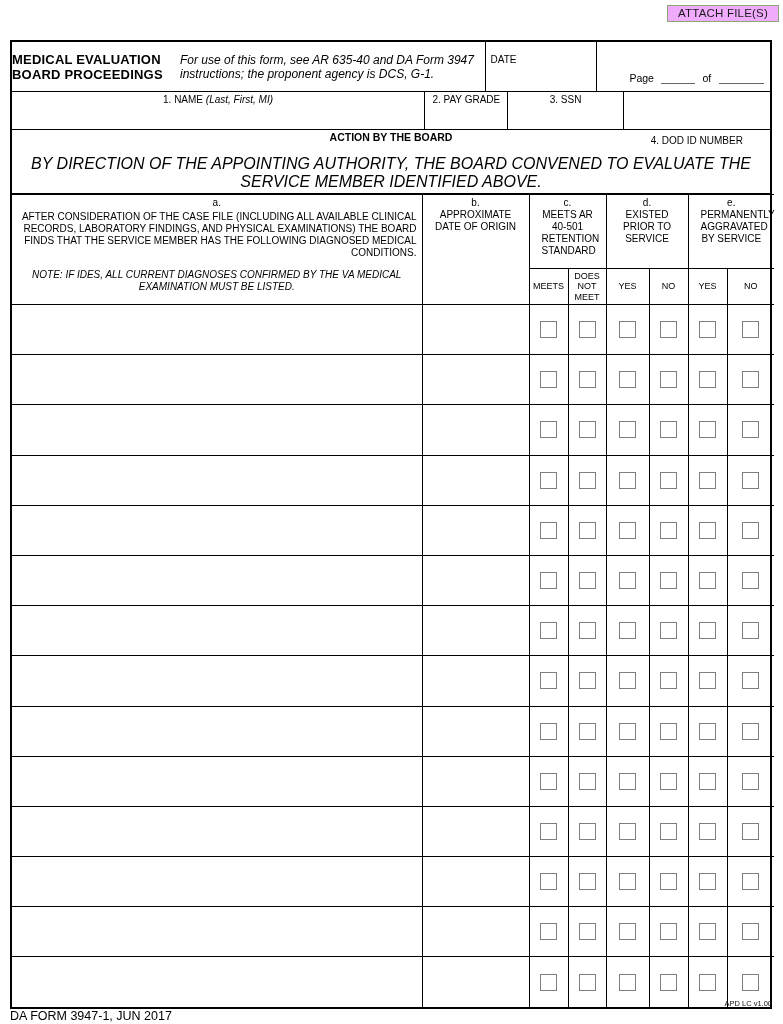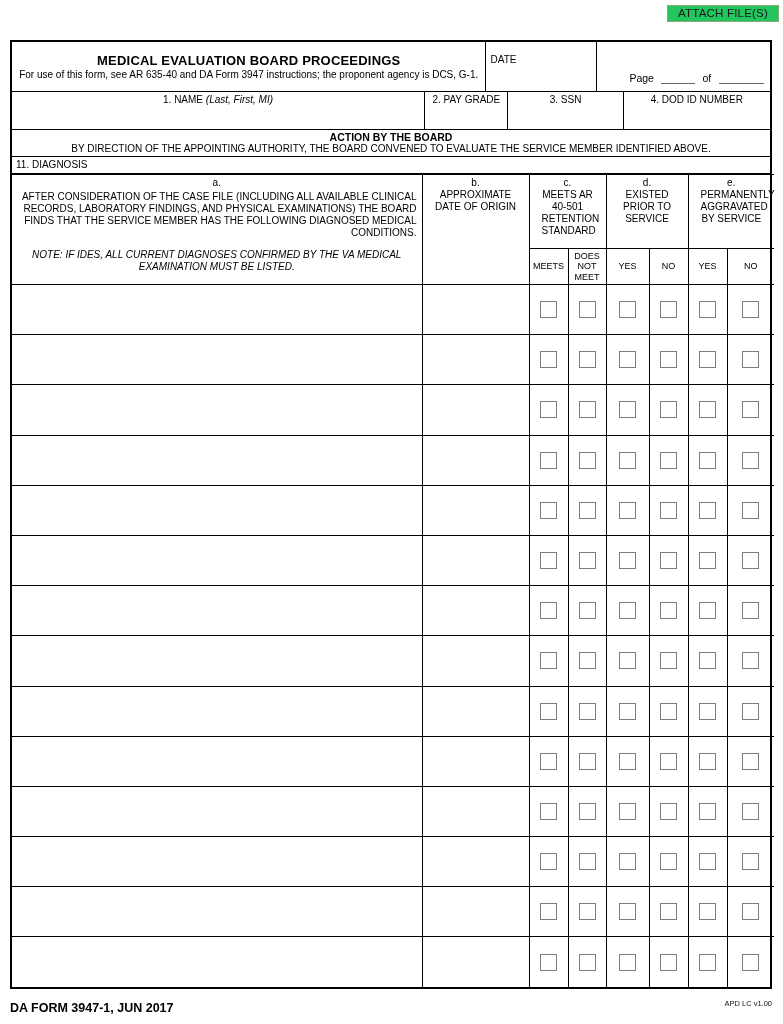--- a/index.html
+++ b/index.html
@@ -6,59 +6,59 @@
   html, body { background: #ffffff; }
   body {
     width: 783px; height: 1024px; position: relative;
     font-family: "Liberation Sans", "DejaVu Sans", sans-serif;
     color: #000;
   }
 
   
   .attach-btn {
     position: absolute; top: 5px; right: 4px;
-    background: #22c55e; border: 1px solid #8ca878;
+    background: #f0abfc; border: 1px solid #8ca878;
     padding: 1px 10px 2px 10px;
     font-size: 11.5px; color: #1a1a1a; letter-spacing: 0.2px;
     cursor: pointer;
   }
 
   
   .form {
     position: absolute; top: 40px; left: 10px; width: 762px;
     border: 2px solid #000; background: #fff;
   }
   .row { display: flex; border-bottom: 1.5px solid #000; }
   .cell { border-right: 1.5px solid #000; }
   .cell:last-child { border-right: none; }
 
   
   .hdr { height: 50px; }
-  .title-cell { width: 65.2%; display: flex; flex-direction: column; justify-content: center; align-items: center; }
+  .title-cell { width: 65.2%; display: flex; flex-direction: row; justify-content: center; align-items: center; }
   .form-title { font-weight: bold; font-size: 13px; letter-spacing: 0.2px; }
-  .form-subtitle { font-size: 10px; margin-top: 1px; }
+  .form-subtitle { font-size: 12px; margin-top: 1px; font-style: italic; }
   .date-cell { width: 15.2%; padding: 12px 4px; font-size: 10px; }
   .page-cell { width: 19.6%; display: flex; align-items: flex-end; padding: 0 6px 7px 8px; font-size: 10.5px; margin-left: 24px; }
   .blank { display: inline-block; border-bottom: 1px solid #666; height: 11px; }
   .blank-page { width: 40px; margin: 0 7px; }
   .blank-of { width: 52px; margin-left: 8px; }
 
   
   .fields { height: 38px; font-size: 10px; text-align: center; }
   .fields .cell { padding: 2px 4px; }
   .name-cell { width: 54.5%; }
   .paygrade-cell { width: 11.0%; }
   .ssn-cell { width: 15.2%; }
-  .dod-cell { width: 19.3%; }
+  .dod-cell { width: 19.3%; margin-top: 41px; }
   .it { font-style: italic; }
 
   
   .action { display: block; text-align: center; padding: 1px 2px 2px 2px; border-bottom: 1.5px solid #000; }
   .action-title { font-weight: bold; font-size: 10.5px; }
-  .action-body { font-size: 10px; }
+  .action-body { font-style: italic; font-size: 16px; margin-top: 12px; }
 
   
   .diag-label-row { display: block; font-size: 10px; padding: 2px 4px 3px 4px; border-bottom: 1.5px solid #000; }
 
   
   table.diag { width: 100%; border-collapse: collapse; table-layout: fixed; }
   table.diag th, table.diag td { border: 1.5px solid #000; font-weight: normal; padding: 0; }
   table.diag tr > th:first-child, table.diag tr > td:first-child { border-left: none; }
   table.diag tr > th:last-child, table.diag tr > td:last-child { border-right: none; }
   table.diag tbody tr:last-child td { border-bottom: none; }
@@ -78,21 +78,21 @@
   .checkbox {
     width: 17px; height: 17px; margin: 0 auto;
     border: 1.5px solid #7e7e7e; background: #fff; cursor: pointer;
   }
 
   
   .footer {
     position: absolute; top: 999px; left: 10px; width: 762px;
     display: flex; justify-content: space-between; align-items: flex-start;
   }
-  .form-number { font-weight: bold; font-size: 12.5px; margin-top: 2px; }
+  .form-number { font-weight: normal; font-size: 12.5px; margin-top: 10px; }
   .version { font-size: 7.5px; color: #111; }
 </style>
 </head>
 <body>
 
 <button class="attach-btn">ATTACH FILE(S)</button>
 
 <div class="form">
 
   <div class="row hdr">
@@ -124,21 +124,20 @@
     <div class="cell dod-cell">
       <span>4. DOD ID NUMBER</span>
     </div>
   </div>
 
   <div class="action">
     <div class="action-title">ACTION BY THE BOARD</div>
     <div class="action-body">BY DIRECTION OF THE APPOINTING AUTHORITY, THE BOARD CONVENED TO EVALUATE THE SERVICE MEMBER IDENTIFIED ABOVE.</div>
   </div>
 
-  <div class="diag-label-row">11. DIAGNOSIS</div>
 
   <table class="diag">
     <colgroup>
       <col style="width:410px">
         <col style="width:107px">
       <col style="width:39px">
         <col style="width:38px">
       <col style="width:43px">
         <col style="width:39px">
       <col style="width:39px">

